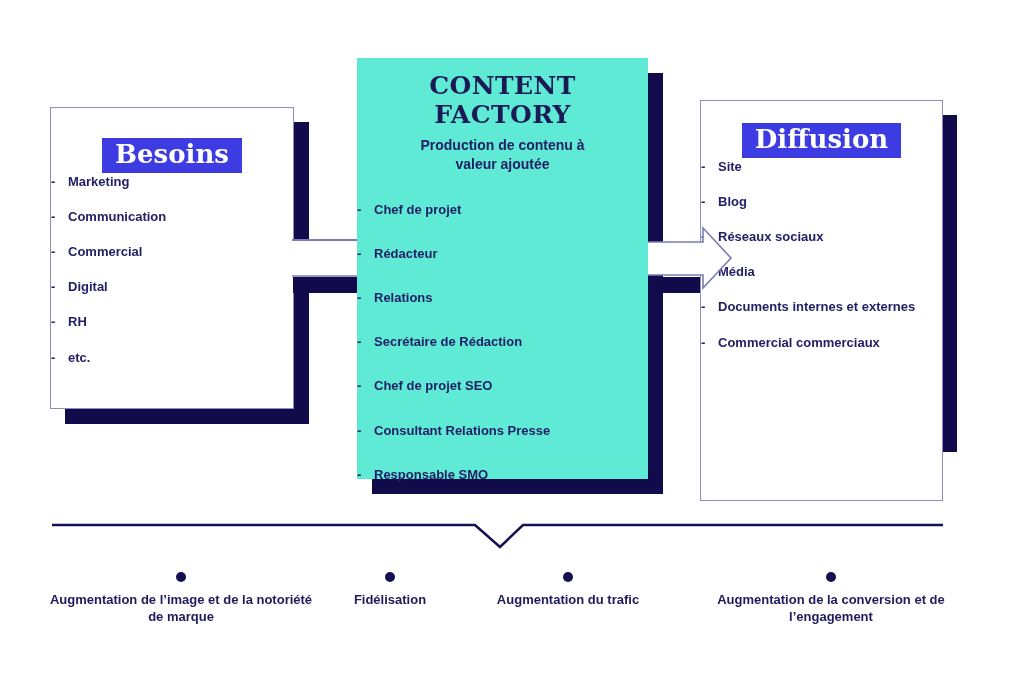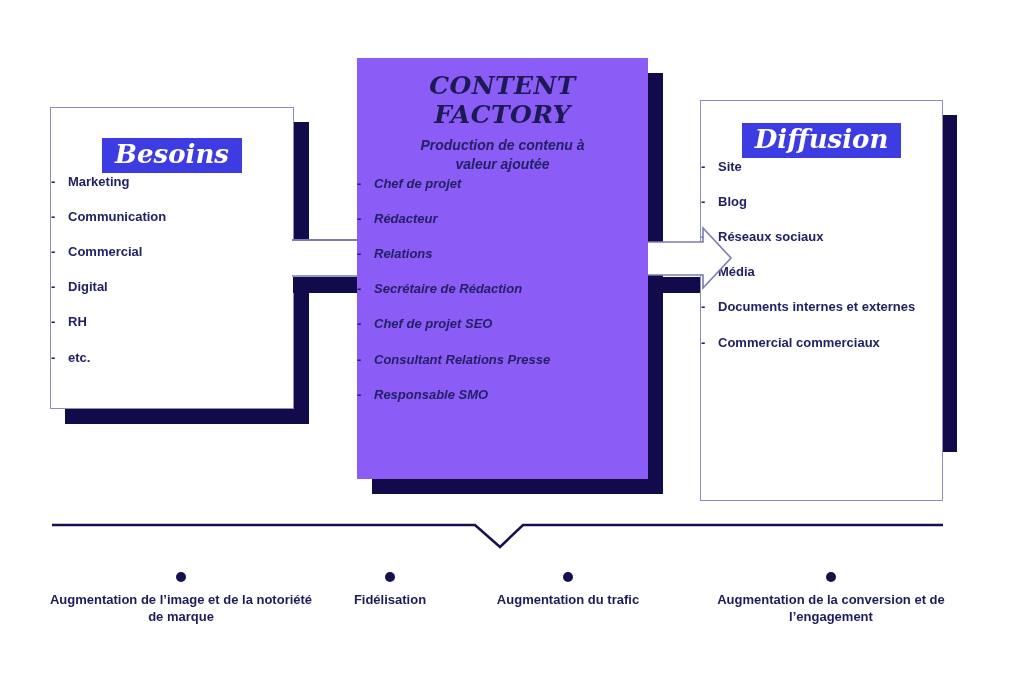--- a/index.html
+++ b/index.html
@@ -9,30 +9,29 @@
     font-family:"Liberation Sans", sans-serif;
   }
   
   .shadow { position:absolute; background:#110b4b; }
 
   
   .box {
     position:absolute; background:#ffffff;
     border:1.5px solid #8d8dc0; box-sizing:border-box;
   }
-  .box.orange { background:#8b5cf6; border:none;font-style:italic; }
+  .box.orange { background:#5eead4; border:none; }
 
   
   .pill {
     display:block; width:max-content; margin:0 auto;
     background:#3d3ce3; color:#ffffff;
     font-family:"DejaVu Serif","Liberation Serif",serif;
     font-weight:700; font-size:26px; line-height:1.18;
     padding:1px 13px 3px;
-    font-style:italic;
   }
   .factory-title {
     text-align:center; color:#1b1a55;
     font-family:"DejaVu Serif","Liberation Serif",serif;
     font-weight:700; font-size:25px; letter-spacing:.4px;
     margin-top:13px;
   }
   .factory-subtitle {
     text-align:center; color:#232166;
     font-weight:700; font-size:14px; line-height:1.38;
@@ -46,21 +45,21 @@
     color:#232166; font-weight:700; font-size:13px; line-height:1.4;
     margin-bottom:17px;
   }
   ul.dash-list li::before {
     content:"-"; position:absolute; left:0; top:0;
     font-weight:700;
   }
   .besoins-list  { margin:30px 0 0 33px; padding-right:10px; }
   .factory-list  { margin:46px 0 0 30px; padding-right:12px; }
   .diffusion-list{ margin:29px 0 0 28px; padding-right:14px; }
-  .factory-list li { margin-bottom:15px; }
+  .factory-list li { margin-bottom:15px;margin-top:26px; }
   .diffusion-list li { margin-bottom:16px; }
 
   
   .connector-band {
     position:absolute; left:292px; top:239px; width:66px; height:38px;
     background:#ffffff; box-sizing:border-box;
     border-top:2px solid #7c7cb4; border-bottom:2px solid #9a9ac8;
   }
   .connector-band-shadow {
     position:absolute; left:293px; top:277px; width:65px; height:16px;

